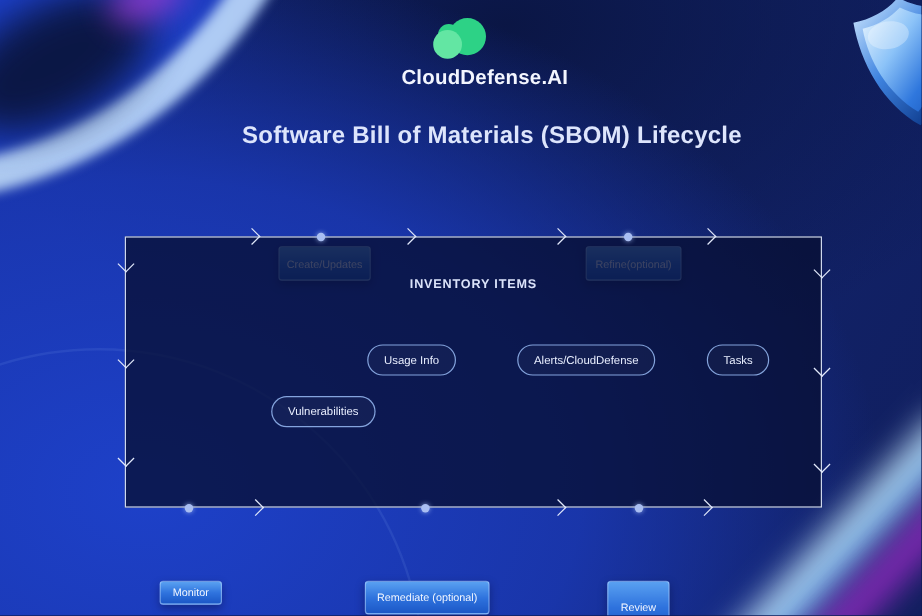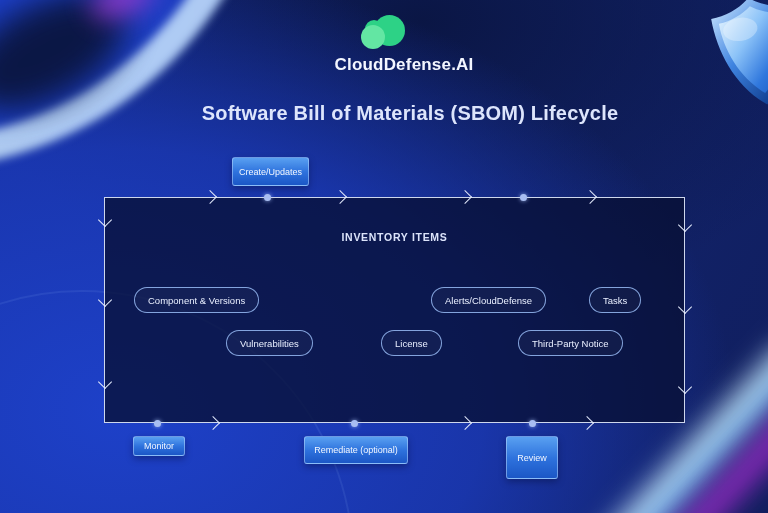--- a/index.html
+++ b/index.html
@@ -43,21 +43,21 @@
   .frame{position:absolute;left:104px;top:197px;width:581px;height:226px;box-sizing:border-box;
     border:1.3px solid rgba(224,232,251,0.92);background:rgba(8,15,52,0.78);}
   .inv-title{position:absolute;left:104px;top:231px;width:581px;text-align:center;
     color:#dbe3fa;font-size:10.5px;font-weight:bold;letter-spacing:.7px;}
   .pill{position:absolute;display:flex;align-items:center;height:26px;padding:0 13px;box-sizing:border-box;
     border:1px solid rgba(153,188,246,0.85);border-radius:14px;background:rgba(255,255,255,0.03);
     color:#e9efff;font-size:9.5px;white-space:nowrap;}
   .btn{position:absolute;display:flex;align-items:center;justify-content:center;box-sizing:border-box;
     background:linear-gradient(180deg,#59a0f1 0%,#2e72dd 52%,#1b57c6 100%);
     border:1px solid rgba(190,220,255,0.5);border-radius:3px;
-    color:#f2f7ff;font-size:9px;white-space:nowrap;box-shadow:0 3px 7px rgba(4,10,40,0.35);}
+    color:#f2f7ff;font-size:9px;white-space:nowrap;box-shadow:0 3px 7px rgba(4,10,40,0.35);margin-top:48px;}
   .chev{position:absolute;width:9px;height:9px;
     border-right:1.6px solid #e2e9fb;border-bottom:1.6px solid #e2e9fb;}
   .chev.r{transform:rotate(-45deg);}
   .chev.d{transform:rotate(45deg);}
   .dot{position:absolute;width:7px;height:7px;border-radius:50%;background:#a9bef2;
     box-shadow:0 0 4px rgba(170,195,250,0.8);}
 </style>
 </head>
 <body>
 
@@ -90,31 +90,30 @@
 
   <div class="logo-cloud">
     <i class="c1" style="background:#2dd286"></i>
     <i class="c2" style="background:#2dd286"></i>
     <i class="c3" style="background:#63e6a3"></i>
   </div>
   <div class="brand-name">CloudDefense.AI</div>
   <div class="page-title">Software Bill of Materials (SBOM) Lifecycle</div>
 
   <div class="btn" style="left:232px;top:157px;width:77px;height:29px">Create/Updates</div>
+  <div class="btn" style="left:488px;top:157px;width:80px;height:29px">Refine(optional)</div>
 
   <div class="frame"></div>
   <div class="inv-title">INVENTORY ITEMS</div>
 
-  <div class="pill" style="left:134px;top:287px">Component &amp; Versions</div>
+  <div class="pill" style="left:306px;top:287px">Usage Info</div>
   <div class="pill" style="left:431px;top:287px">Alerts/CloudDefense</div>
   <div class="pill" style="left:589px;top:287px">Tasks</div>
 
   <div class="pill" style="left:226px;top:330px">Vulnerabilities</div>
-  <div class="pill" style="left:381px;top:330px">License</div>
-  <div class="pill" style="left:518px;top:330px">Third-Party Notice</div>
 
   <div class="btn" style="left:133px;top:436px;width:52px;height:20px">Monitor</div>
   <div class="btn" style="left:304px;top:436px;width:104px;height:28px">Remediate (optional)</div>
   <div class="btn" style="left:506px;top:436px;width:52px;height:43px">Review</div>
 
   <div class="chev r" style="left:205px;top:192px"></div>
   <div class="chev r" style="left:335px;top:192px"></div>
   <div class="chev r" style="left:460px;top:192px"></div>
   <div class="chev r" style="left:585px;top:192px"></div>
 

